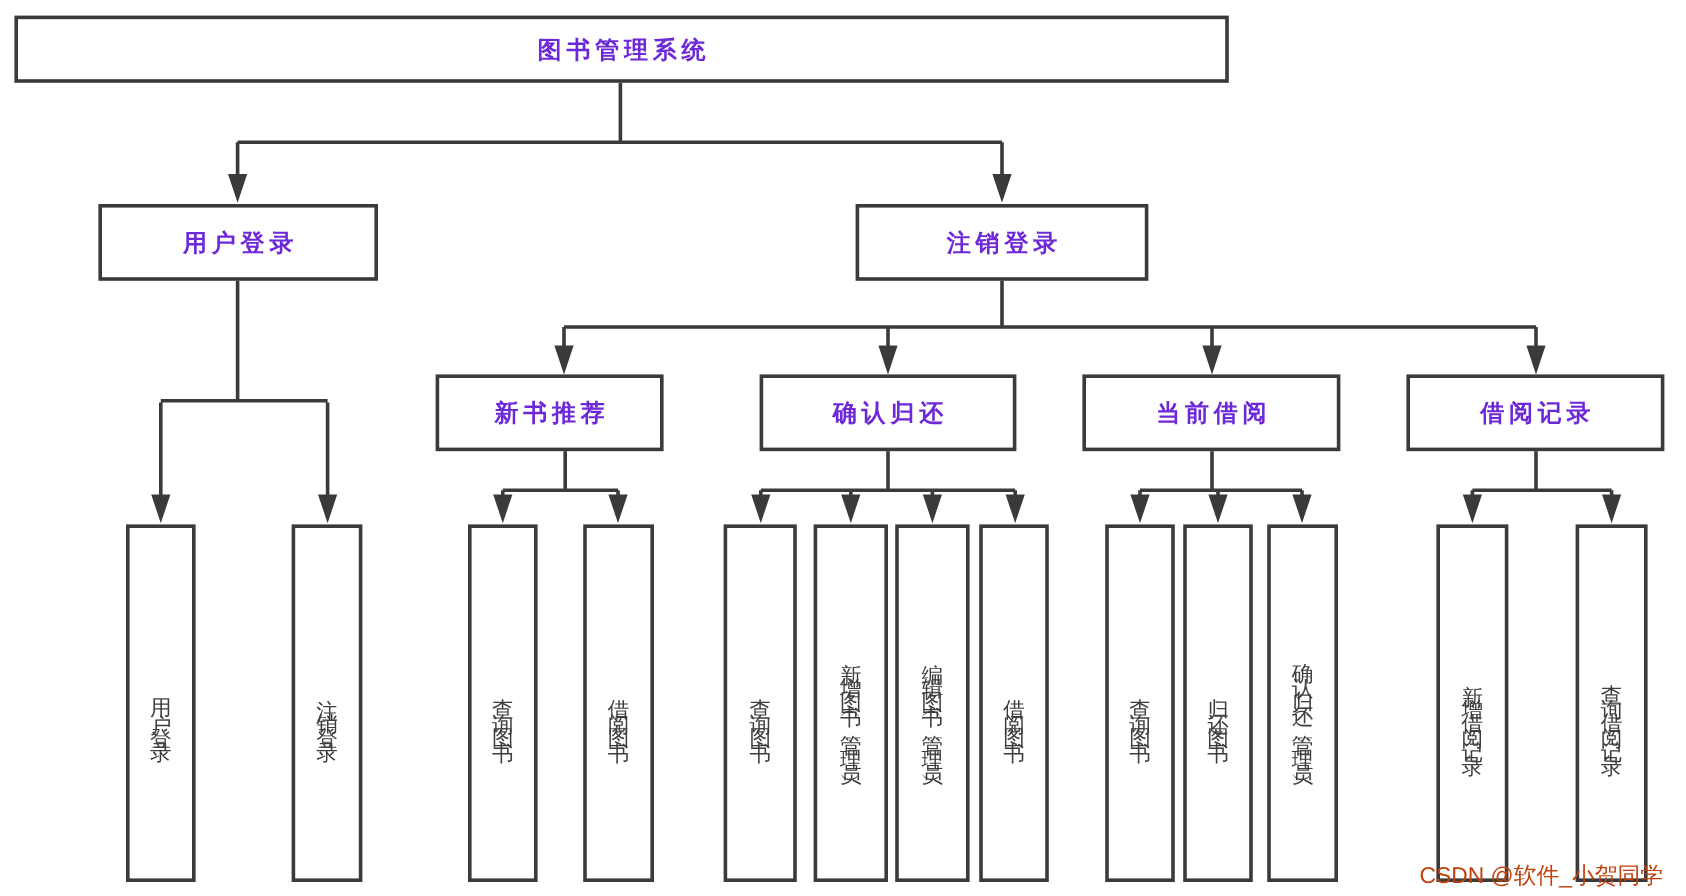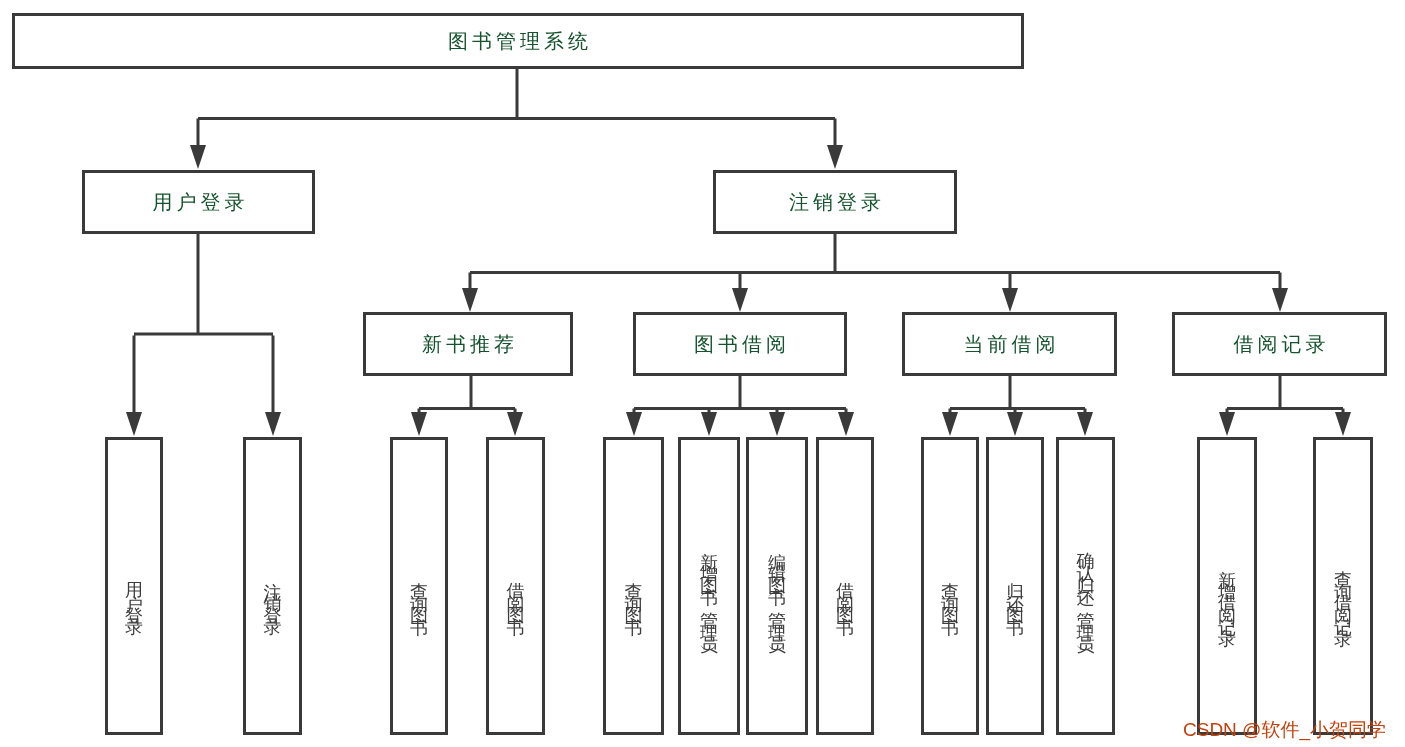--- a/index.html
+++ b/index.html
@@ -16,38 +16,39 @@
     box-sizing:border-box;
     background:#ffffff;
     border:3px solid #3a3a3a;
     display:flex;align-items:center;justify-content:center;
     z-index:2;
     color:#3d3d3d;
   }
   .hlabel{
     font-size:20px;
     letter-spacing:4px;
-    color:#14532d;
+    color:#6d28d9;
     white-space:nowrap;
     text-indent:4px; 
+    font-weight:bold;
   }
   .vlabel{
     writing-mode:vertical-rl;
     text-orientation:mixed;
     font-size:18px;
     letter-spacing:12px;
     color:#3d3d3d;
     line-height:1;
     margin-top:12px; 
   }
   
   .n-root {left:12px;  top:13px;  width:1012px; height:56px;}
   .n-l2-0 {left:82px;  top:170px; width:233px;  height:64px;}
   .n-l2-1 {left:713px; top:170px; width:244px;  height:64px;}
-  .n-l3-0 {left:363px; top:312px; width:210px;  height:64px;}
+  .n-l3-0 {left:363px; top:312px; width:190px;  height:64px;}
   .n-l3-1 {left:633px; top:312px; width:214px;  height:64px;}
   .n-l3-2 {left:902px; top:312px; width:215px;  height:64px;}
   .n-l3-3 {left:1172px;top:312px; width:215px;  height:64px;}
   
   .leaf{top:437px;height:298px;}
   .lf-0 {left:105px; width:58px;}
   .lf-1 {left:243px; width:59px;}
   .lf-2 {left:390px; width:58px;}
   .lf-3 {left:486px; width:59px;}
   .lf-4 {left:603px; width:61px;}
@@ -128,21 +129,21 @@
     <span class="hlabel">用户登录</span>
   </div>
   <div class="node n-l2-1">
     <span class="hlabel">注销登录</span>
   </div>
 
   <div class="node n-l3-0">
     <span class="hlabel">新书推荐</span>
   </div>
   <div class="node n-l3-1">
-    <span class="hlabel">图书借阅</span>
+    <span class="hlabel">确认归还</span>
   </div>
   <div class="node n-l3-3">
     <span class="hlabel">借阅记录</span>
   </div>
   <div class="node n-l3-2">
     <span class="hlabel">当前借阅</span>
   </div>
 
   <div class="node leaf lf-0">
     <span class="vlabel">用户登录</span>

